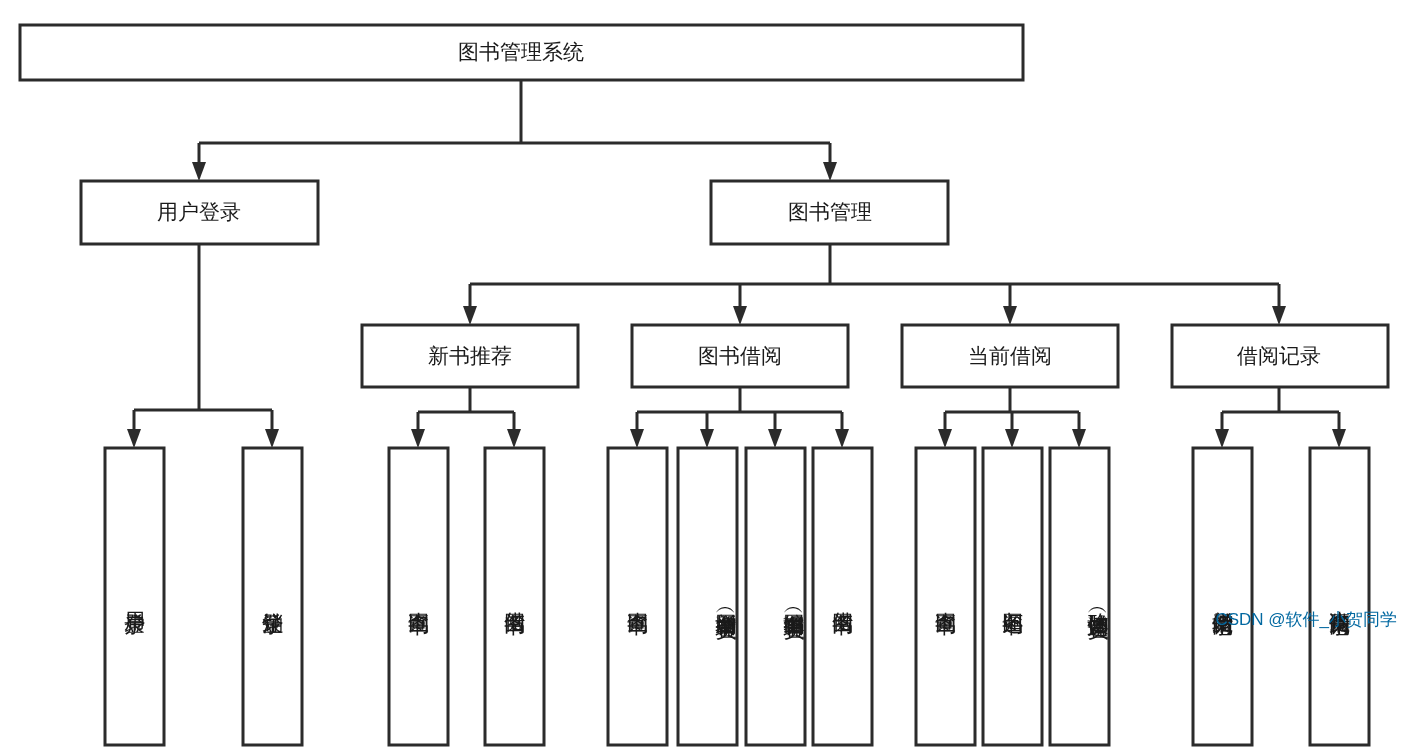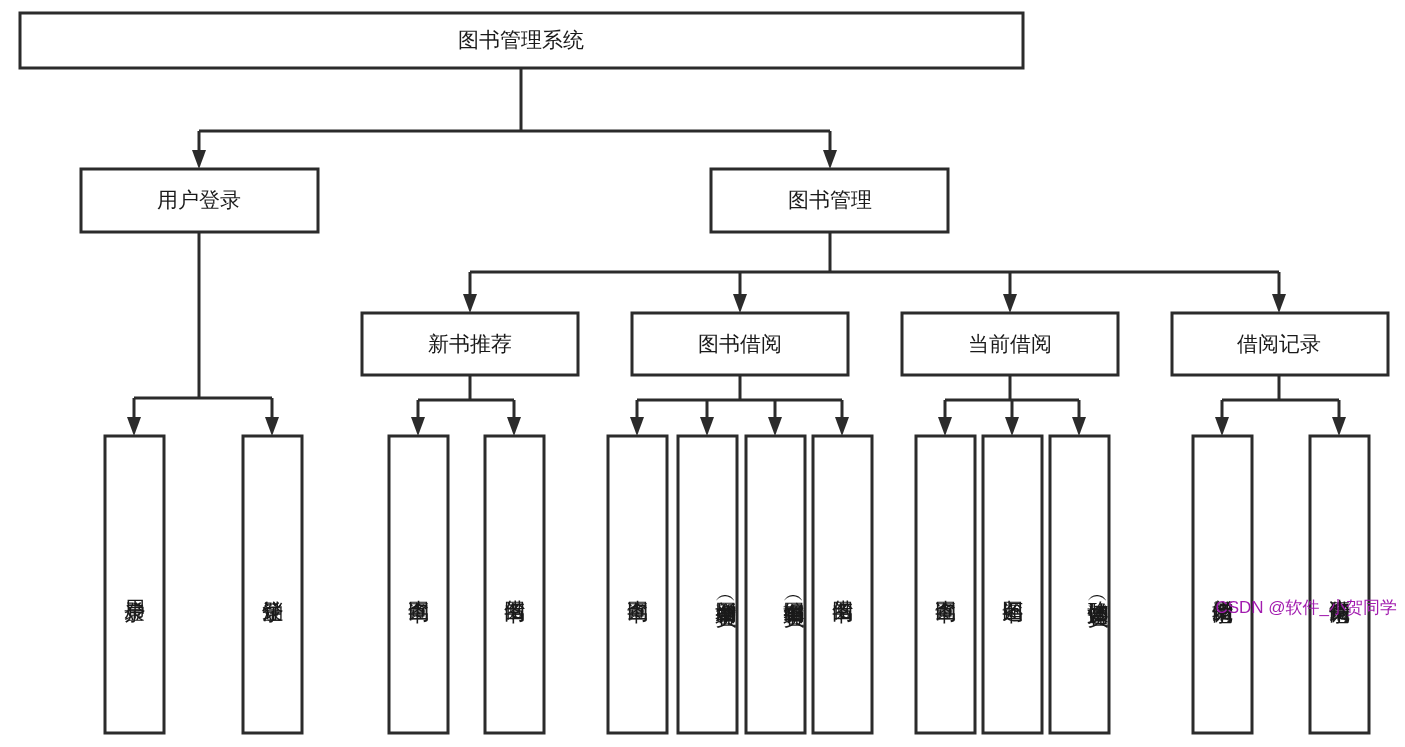--- a/index.html
+++ b/index.html
@@ -11,20 +11,21 @@
     width: 1405px;
     height: 747px;
     font-family: "Liberation Sans", "DejaVu Sans", sans-serif;
     overflow: hidden;
     position: relative;
   }
   #diagram-root {
     position: relative;
     width: 1405px;
     height: 625px;
+    margin-top: 12px;
   }
   svg.diagram {
     display: block;
     width: 1405px;
     height: 747px;
   }
   .node-rect {
     fill: #ffffff;
     stroke: #2b2b2b;
     stroke-width: 3;
@@ -57,21 +58,21 @@
     text-align: center;
     white-space: nowrap;
     pointer-events: none;
   }
   #watermark {
     position: absolute;
     right: 8px;
     bottom: 6px;
     font-family: "Liberation Sans", "DejaVu Sans", sans-serif;
     font-size: 17px;
-    color: #a21caf;
+    color: #0369a1;
     white-space: nowrap;
   }
 </style>
 </head>
 <body>
 
 <div id="diagram-root">
 
   <svg class="diagram" viewBox="0 0 1405 747" xmlns="http://www.w3.org/2000/svg">
 

